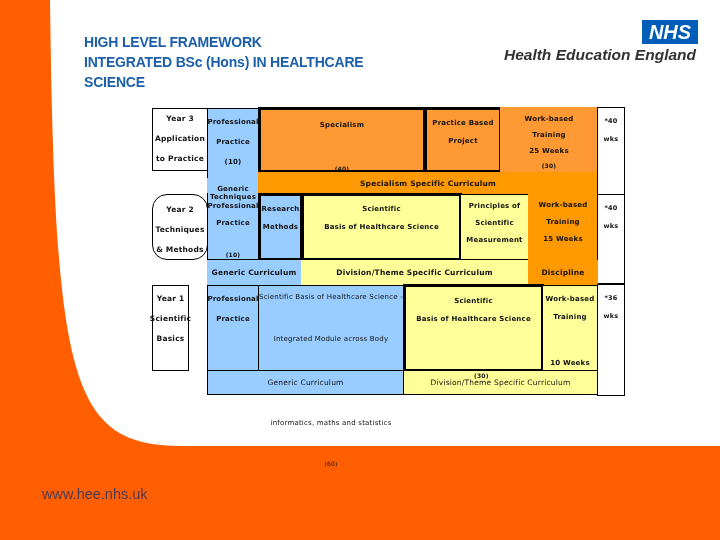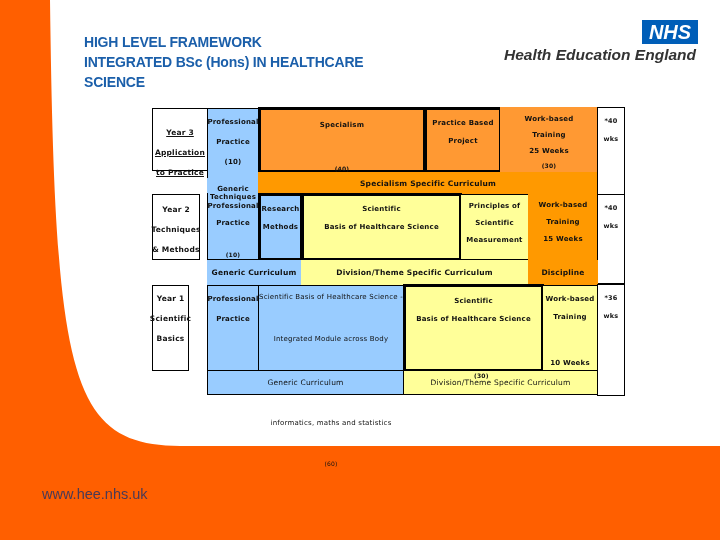--- a/index.html
+++ b/index.html
@@ -61,21 +61,21 @@
   <div>SCIENCE</div>
 </div>
 
 <div class="logo">
   <div class="nhs-box">NHS</div>
   <div class="hee-text">Health Education England</div>
 </div>
 
 <div class="footer-url">www.hee.nhs.uk</div>
 
-<div class="cell white b1 year-cell" style="left:152px;top:108px;width:56px;height:63px;padding-top:14px;text-decoration:underline;">
+<div class="cell white b1 year-cell" style="left:152px;top:108px;width:56px;height:63px;padding-top:0;">
   <span>Year 3</span>
     <span>Application</span>
     <span>to Practice</span>
 </div>
 <div class="cell blue" style="left:207px;top:108px;width:52px;height:84px;border:1px solid #000;border-bottom:none;padding-top:3px;">
   <span style="line-height:20px">Professional</span>
   <span style="line-height:20px">Practice</span>
   <span style="line-height:20px">(10)</span>
 </div>
 <div class="cell blue" style="left:207px;top:178px;width:52px;height:22px;justify-content:center;">
@@ -96,21 +96,21 @@
   <span style="line-height:14px;font-size:6px">(30)</span>
 </div>
 <div class="cell dorange" style="left:258px;top:172px;width:340px;height:22px;justify-content:center;font-size:7.5px;">
   <span>Specialism Specific Curriculum</span>
 </div>
 <div class="cell white b1" style="left:597px;top:107px;width:28px;height:88px;padding-top:4px;font-size:6.5px;">
   <span style="line-height:18px">*40</span>
   <span style="line-height:18px">wks</span>
 </div>
 
-<div class="cell white b1 year-cell" style="left:152px;top:194px;width:48px;height:66px;padding-top:5px;">
+<div class="cell white b1 year-cell" style="left:152px;top:194px;width:56px;height:66px;padding-top:5px;border-radius:15px;">
   <span>Year 2</span>
     <span>Techniques</span>
     <span>&amp; Methods</span>
 </div>
 <div class="cell blue" style="left:207px;top:193px;width:52px;height:67px;border:1px solid #000;border-top:none;">
   <span style="line-height:9px">Techniques</span>
   <span style="line-height:9px">Professional</span>
   <span style="line-height:24px">Practice</span>
   <span style="position:absolute;bottom:1px;font-size:6px">(10)</span>
 </div>

